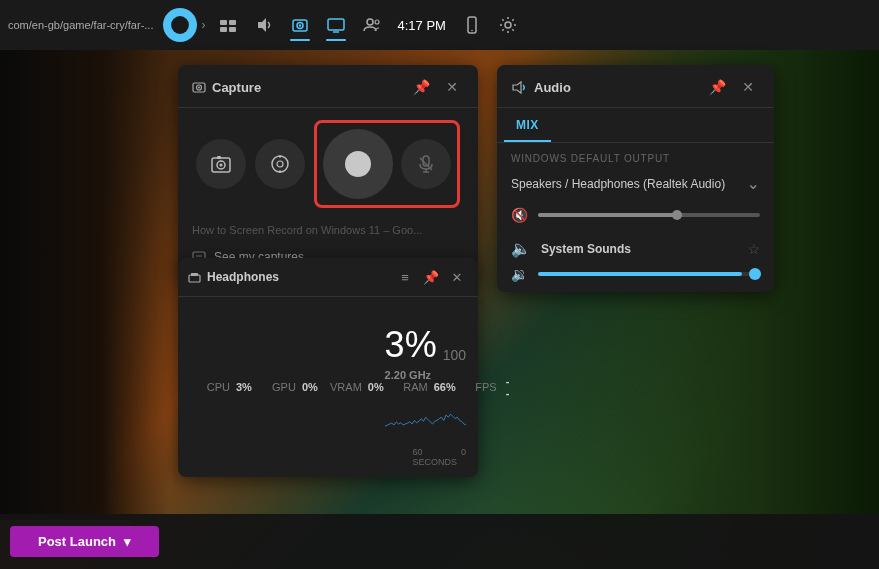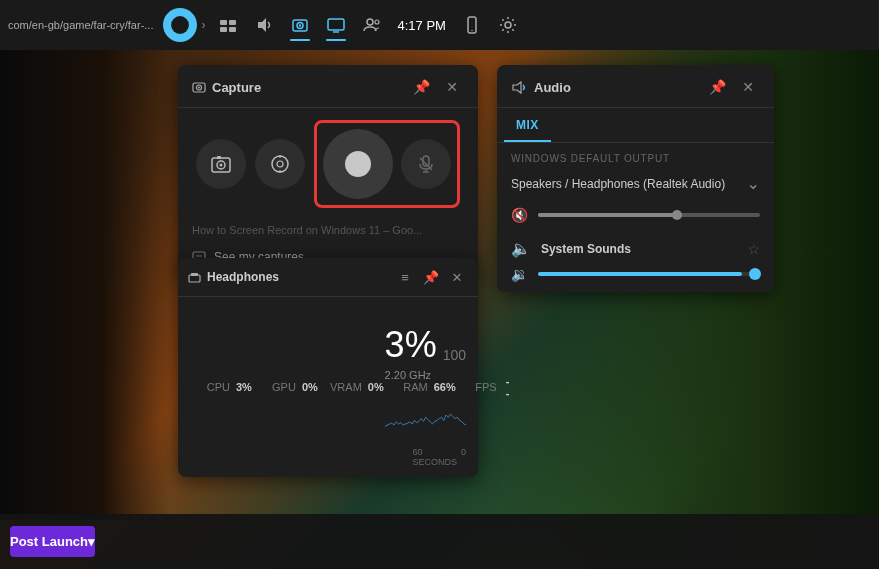--- a/index.html
+++ b/index.html
@@ -124,28 +124,29 @@
       right: 0;
       height: 55px;
       background: rgba(20,20,20,0.95);
       display: flex;
       align-items: center;
       z-index: 100;
       padding: 0 10px;
     }
 
     .post-launch-btn {
-      background: #6d28d9;
+      background: #a21caf;
       color: #fff;
-      padding: 8px 0;
+      padding: 8px 28px;
       border-radius: 4px;
       font-size: 13px;
       font-weight: 600;
       display: flex;
       align-items: center;
+      gap: 8px;
       cursor: pointer;
     }
 
     
     .capture-panel {
       position: absolute;
       top: 65px;
       left: 178px;
       width: 300px;
       background: #1e1e1e;
@@ -757,21 +758,21 @@
       </div>
     </div>
 
     <div style="flex:1;display:flex;flex-direction:column;">
       <div style="display:flex;align-items:flex-end;gap:6px;margin-bottom:4px;">
         <span class="perf-big-value">3%</span>
         <div>
           <div class="perf-chart-top">100</div>
         </div>
       </div>
-      <div class="perf-big-ghz" style="margin-bottom:4px;">2.20 GHz</div>
+      <div class="perf-big-ghz" style="margin-bottom:4px;font-weight:bold;">2.20 GHz</div>
 
       <svg class="perf-chart" viewBox="0 0 180 60">
         <polyline points="0,55 10,50 15,48 20,52 25,45 30,50 35,47 40,52 45,50 50,48 55,45 60,50 65,42 70,47 75,44 80,38 85,44 90,35 95,40 100,45 105,50 110,44 115,42 120,38 125,35 130,42 135,30 140,35 145,28 150,33 155,38 160,35 165,42 170,45 175,50 180,52" fill="none" stroke="#42a5f5" stroke-width="1.5"></polyline>
       </svg>
 
       <div class="perf-chart-bottom">
         <span class="perf-chart-label">60 SECONDS</span>
         <span class="perf-chart-label">0</span>
       </div>
     </div>

